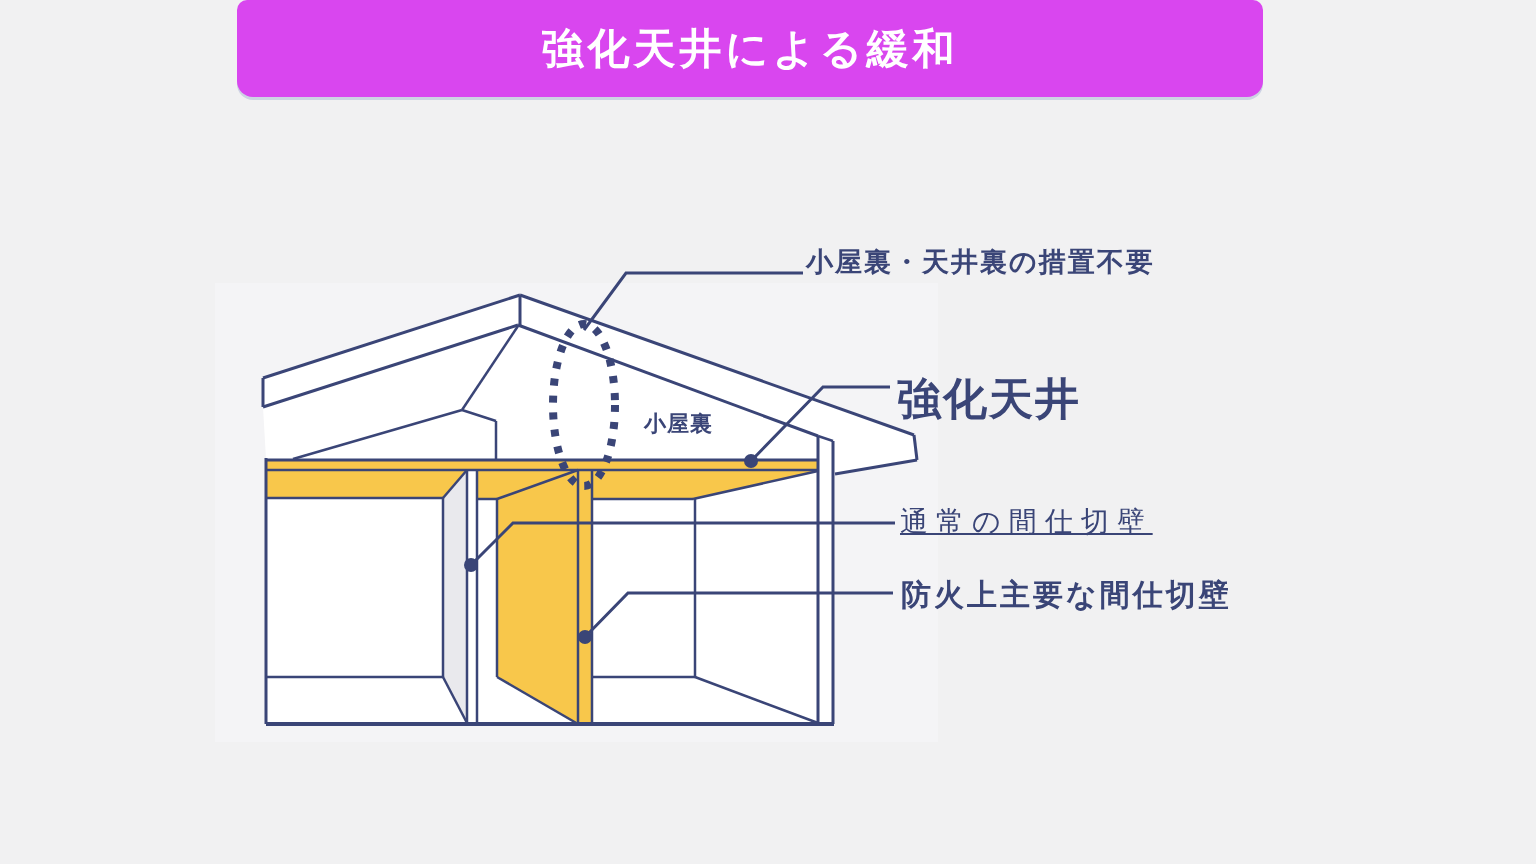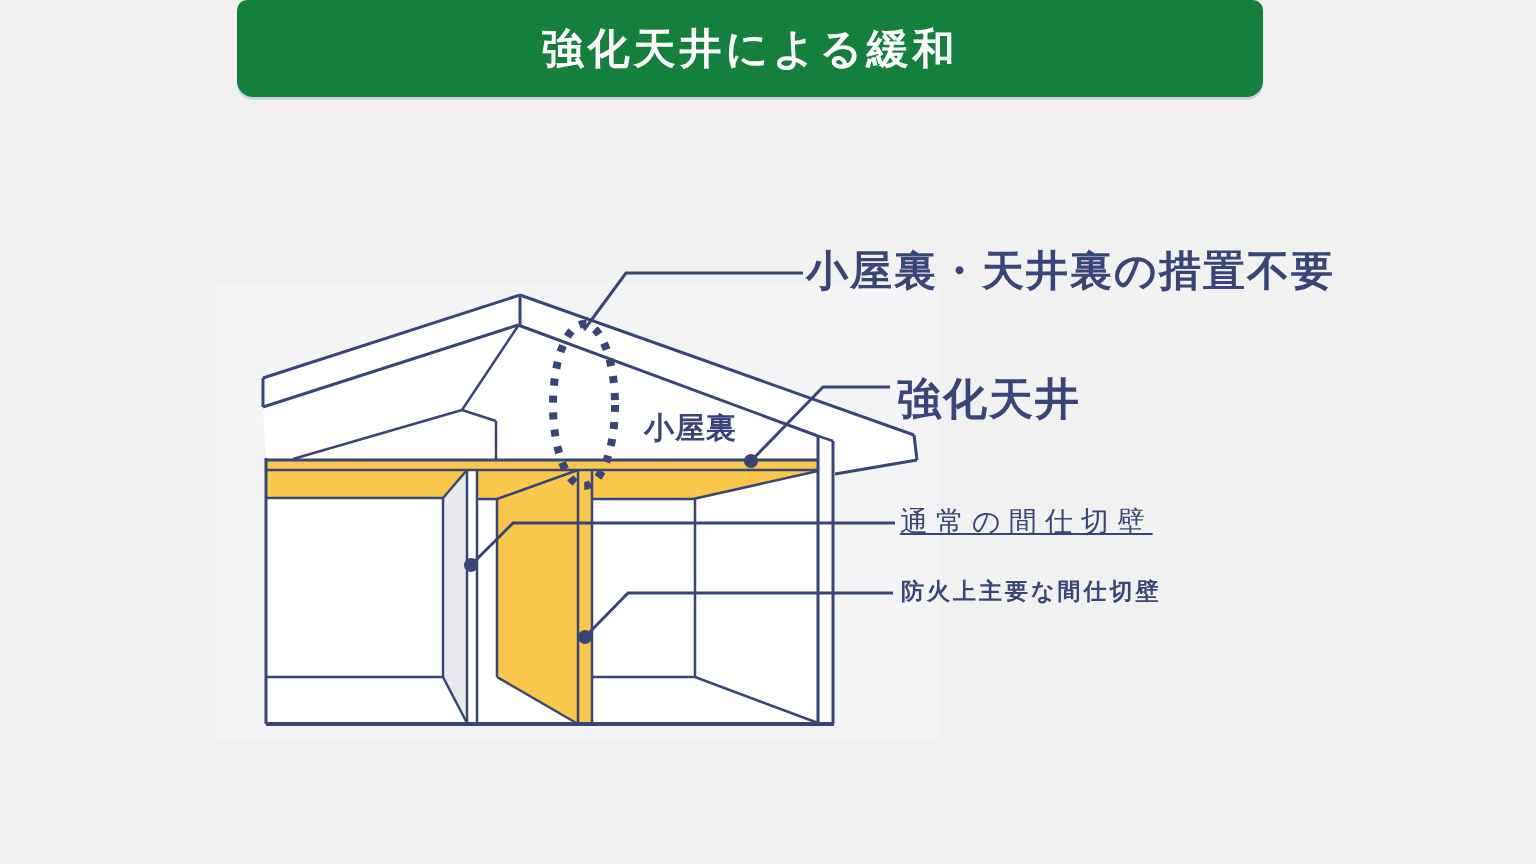--- a/index.html
+++ b/index.html
@@ -3,41 +3,41 @@
 <meta charset="utf-8">
 <style>
   html,body{margin:0;padding:0;}
   body{
     width:1536px;height:864px;position:relative;overflow:hidden;
     background:#f1f1f2;
     font-family:"Liberation Sans","DejaVu Sans",sans-serif;
   }
   .banner{
     position:absolute;left:237px;top:0;width:1026px;height:97px;
-    background:#15803d;border-radius:10px 10px 16px 16px;
+    background:#d946ef;border-radius:10px 10px 16px 16px;
     display:flex;align-items:center;justify-content:center;
     box-shadow:0 3px 0 rgba(175,185,215,.55);
   }
   .banner-title{
     color:#ffffff;font-size:42px;font-weight:bold;letter-spacing:4px;
   }
   .panel{
     position:absolute;left:215px;top:283px;width:723px;height:459px;
     background:#f4f4f6;
   }
   svg.diagram{position:absolute;left:0;top:0;}
   .callout{
     position:absolute;color:#3a4577;white-space:nowrap;line-height:1.15;
   }
   .callout.bold{font-weight:bold;}
-  #lbl-attic-note{left:806px;top:247px;font-size:42px;letter-spacing:2px;}
+  #lbl-attic-note{left:806px;top:247px;font-size:27px;letter-spacing:2px;}
   #lbl-kyoka{left:897px;top:374px;font-size:44px;letter-spacing:2px;}
   #lbl-tsujo{left:900px;top:506px;font-size:28px;letter-spacing:8px;font-weight:normal;text-decoration:underline;}
-  #lbl-boka{left:901px;top:578px;font-size:23px;letter-spacing:3px;}
-  #lbl-koyaura{left:644px;top:411px;font-size:30px;letter-spacing:1px;}
+  #lbl-boka{left:901px;top:578px;font-size:30px;letter-spacing:3px;}
+  #lbl-koyaura{left:644px;top:411px;font-size:22px;letter-spacing:1px;}
 </style>
 </head>
 <body>
 
 <div class="banner">
   <span class="banner-title">強化天井による緩和</span>
 </div>
 
 <div class="panel"></div>
 

